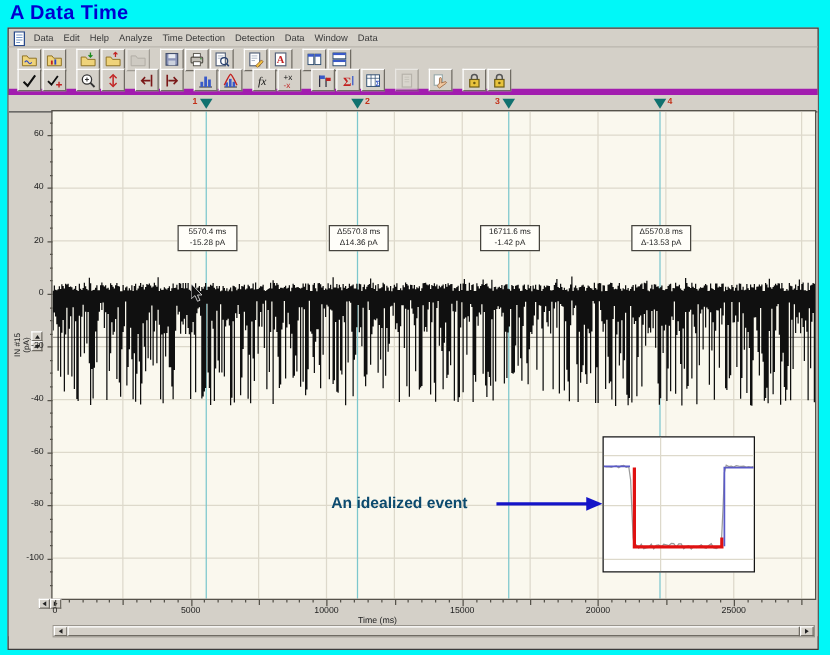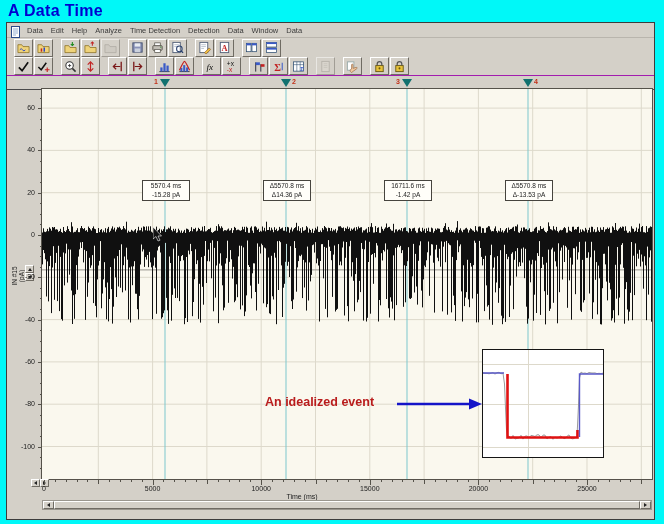--- a/index.html
+++ b/index.html
@@ -6,21 +6,21 @@
   body{width:664px;height:524px;background:#00F8F8;font-family:"Liberation Sans",sans-serif;overflow:hidden;position:relative}
   .page-title{position:absolute;left:8px;top:2px;font-size:16px;font-weight:bold;color:#0000D0;letter-spacing:.3px}
   .app-window{position:absolute;left:6px;top:22px;width:649px;height:498px;background:#D4D0C8;border:1px solid #3c3c3c;box-sizing:border-box}
   
   .menubar{position:absolute;left:0;top:0;width:100%;height:15px;display:flex;align-items:center;padding-left:3px;box-sizing:border-box;border-bottom:1px solid #b9b5ad}
   .menu-item{font-size:7.5px;color:#3a3a3a;padding:0 4px;cursor:default}
   .doc-icon{width:11px;height:12px;margin-right:2px;display:inline-block}
   
   .toolbar{position:absolute;left:0;width:100%;height:19px;display:flex;align-items:center;padding-left:7px;box-sizing:border-box}
   #toolbar1{top:15px}
-  #toolbar2{top:34px;border-bottom:1px solid #a21caf}
+  #toolbar2{top:34px;border-bottom:5px solid #a21caf}
   .tbtn{width:17px;height:16px;background:#D4D0C8;border:1px solid;border-color:#ffffff #6f6b63 #6f6b63 #ffffff;display:flex;align-items:center;justify-content:center;margin-right:1px;flex:none}
   .tbtn.gap{margin-left:7px}
   .tbtn.disabled{opacity:.5}
   
   .plot-panel{position:absolute;left:0;top:53px;width:100%;height:433px;background:#D4D0C8}
   .cursor-strip{position:absolute;left:0;top:0;width:100%;height:13px;background:#D4D0C8;border-bottom:1px solid #4a4a4a}
   .cursor-tri{position:absolute;top:3px;width:0;height:0;border-left:5px solid transparent;border-right:5px solid transparent;border-top:8px solid #11716F}
   .cursor-num{position:absolute;top:2px;font-size:7px;font-weight:bold;color:#C23018}
   .plot-area{position:absolute;left:35px;top:13px;width:610px;height:390px;background:#FAF8EE;outline:1px solid #55524a}
   .ytick-label{position:absolute;left:0;width:28px;text-align:right;font-size:7px;color:#222;height:8px;line-height:8px}
@@ -31,21 +31,21 @@
   .y-axis-label{position:absolute;left:-9px;top:193px;width:40px;font-size:6.5px;line-height:7px;color:#222;transform:rotate(-90deg);text-align:center;white-space:pre-line}
   .y-spinner{position:absolute;left:18px;top:189px;width:9px;height:17px}
   .sp-btn{width:9px;height:8px;background:#D4D0C8;border:1px solid;border-color:#fff #6f6b63 #6f6b63 #fff;box-sizing:border-box;display:flex;align-items:center;justify-content:center}
   .tri-up{width:0;height:0;border-left:2.5px solid transparent;border-right:2.5px solid transparent;border-bottom:3.5px solid #222}
   .tri-dn{width:0;height:0;border-left:2.5px solid transparent;border-right:2.5px solid transparent;border-top:3.5px solid #222}
   .tri-lf{width:0;height:0;border-top:2.5px solid transparent;border-bottom:2.5px solid transparent;border-right:3.5px solid #222}
   .tri-rt{width:0;height:0;border-top:2.5px solid transparent;border-bottom:2.5px solid transparent;border-left:3.5px solid #222}
   .hpan{position:absolute;left:24px;top:403px;display:flex}
   .annotation{position:absolute;top:104px;width:46px;background:#FFFEF9;border:1px solid #46443e;font-size:6.5px;line-height:8.5px;text-align:center;color:#222;padding:1px 0;z-index:5}
   .inset{position:absolute;left:475px;top:273px;width:122px;height:109px;background:#fff;border:1px solid #151515;z-index:6;box-sizing:border-box}
-  .callout-label{position:absolute;left:258px;top:319px;font-size:12.5px;font-weight:bold;color:#b91c1c;z-index:6}
+  .callout-label{position:absolute;left:258px;top:319px;font-size:12.5px;font-weight:bold;color:#0c4a6e;z-index:6}
   .callout-arrow{position:absolute;left:390px;top:320px;z-index:6}
   .mouse-pointer{position:absolute;left:146px;top:151px;z-index:7}
   
   .scrollbar{position:absolute;left:35px;top:424px;width:610px;height:10px;background:#EFEDE4;border:1px solid #9a968e;box-sizing:border-box;display:flex}
   .sb-btn{width:11px;height:8px;background:#D4D0C8;border:1px solid;border-color:#fff #6f6b63 #6f6b63 #fff;box-sizing:border-box;display:flex;align-items:center;justify-content:center;flex:none}
   .sb-thumb{flex:1;background:#D4D0C8;border:1px solid;border-color:#fff #6f6b63 #6f6b63 #fff;box-sizing:border-box}
   
   .statusbar{position:absolute;left:0;top:486px;width:100%;height:11px;background:#D4D0C8;border-top:1px solid #fff}
   .status-inner{position:absolute;left:2px;top:1px;right:4px;bottom:1px;border:1px solid;border-color:#8a867e #fff #fff #8a867e;font-size:8px;color:#222;padding-left:4px;line-height:8px}
 </style>

